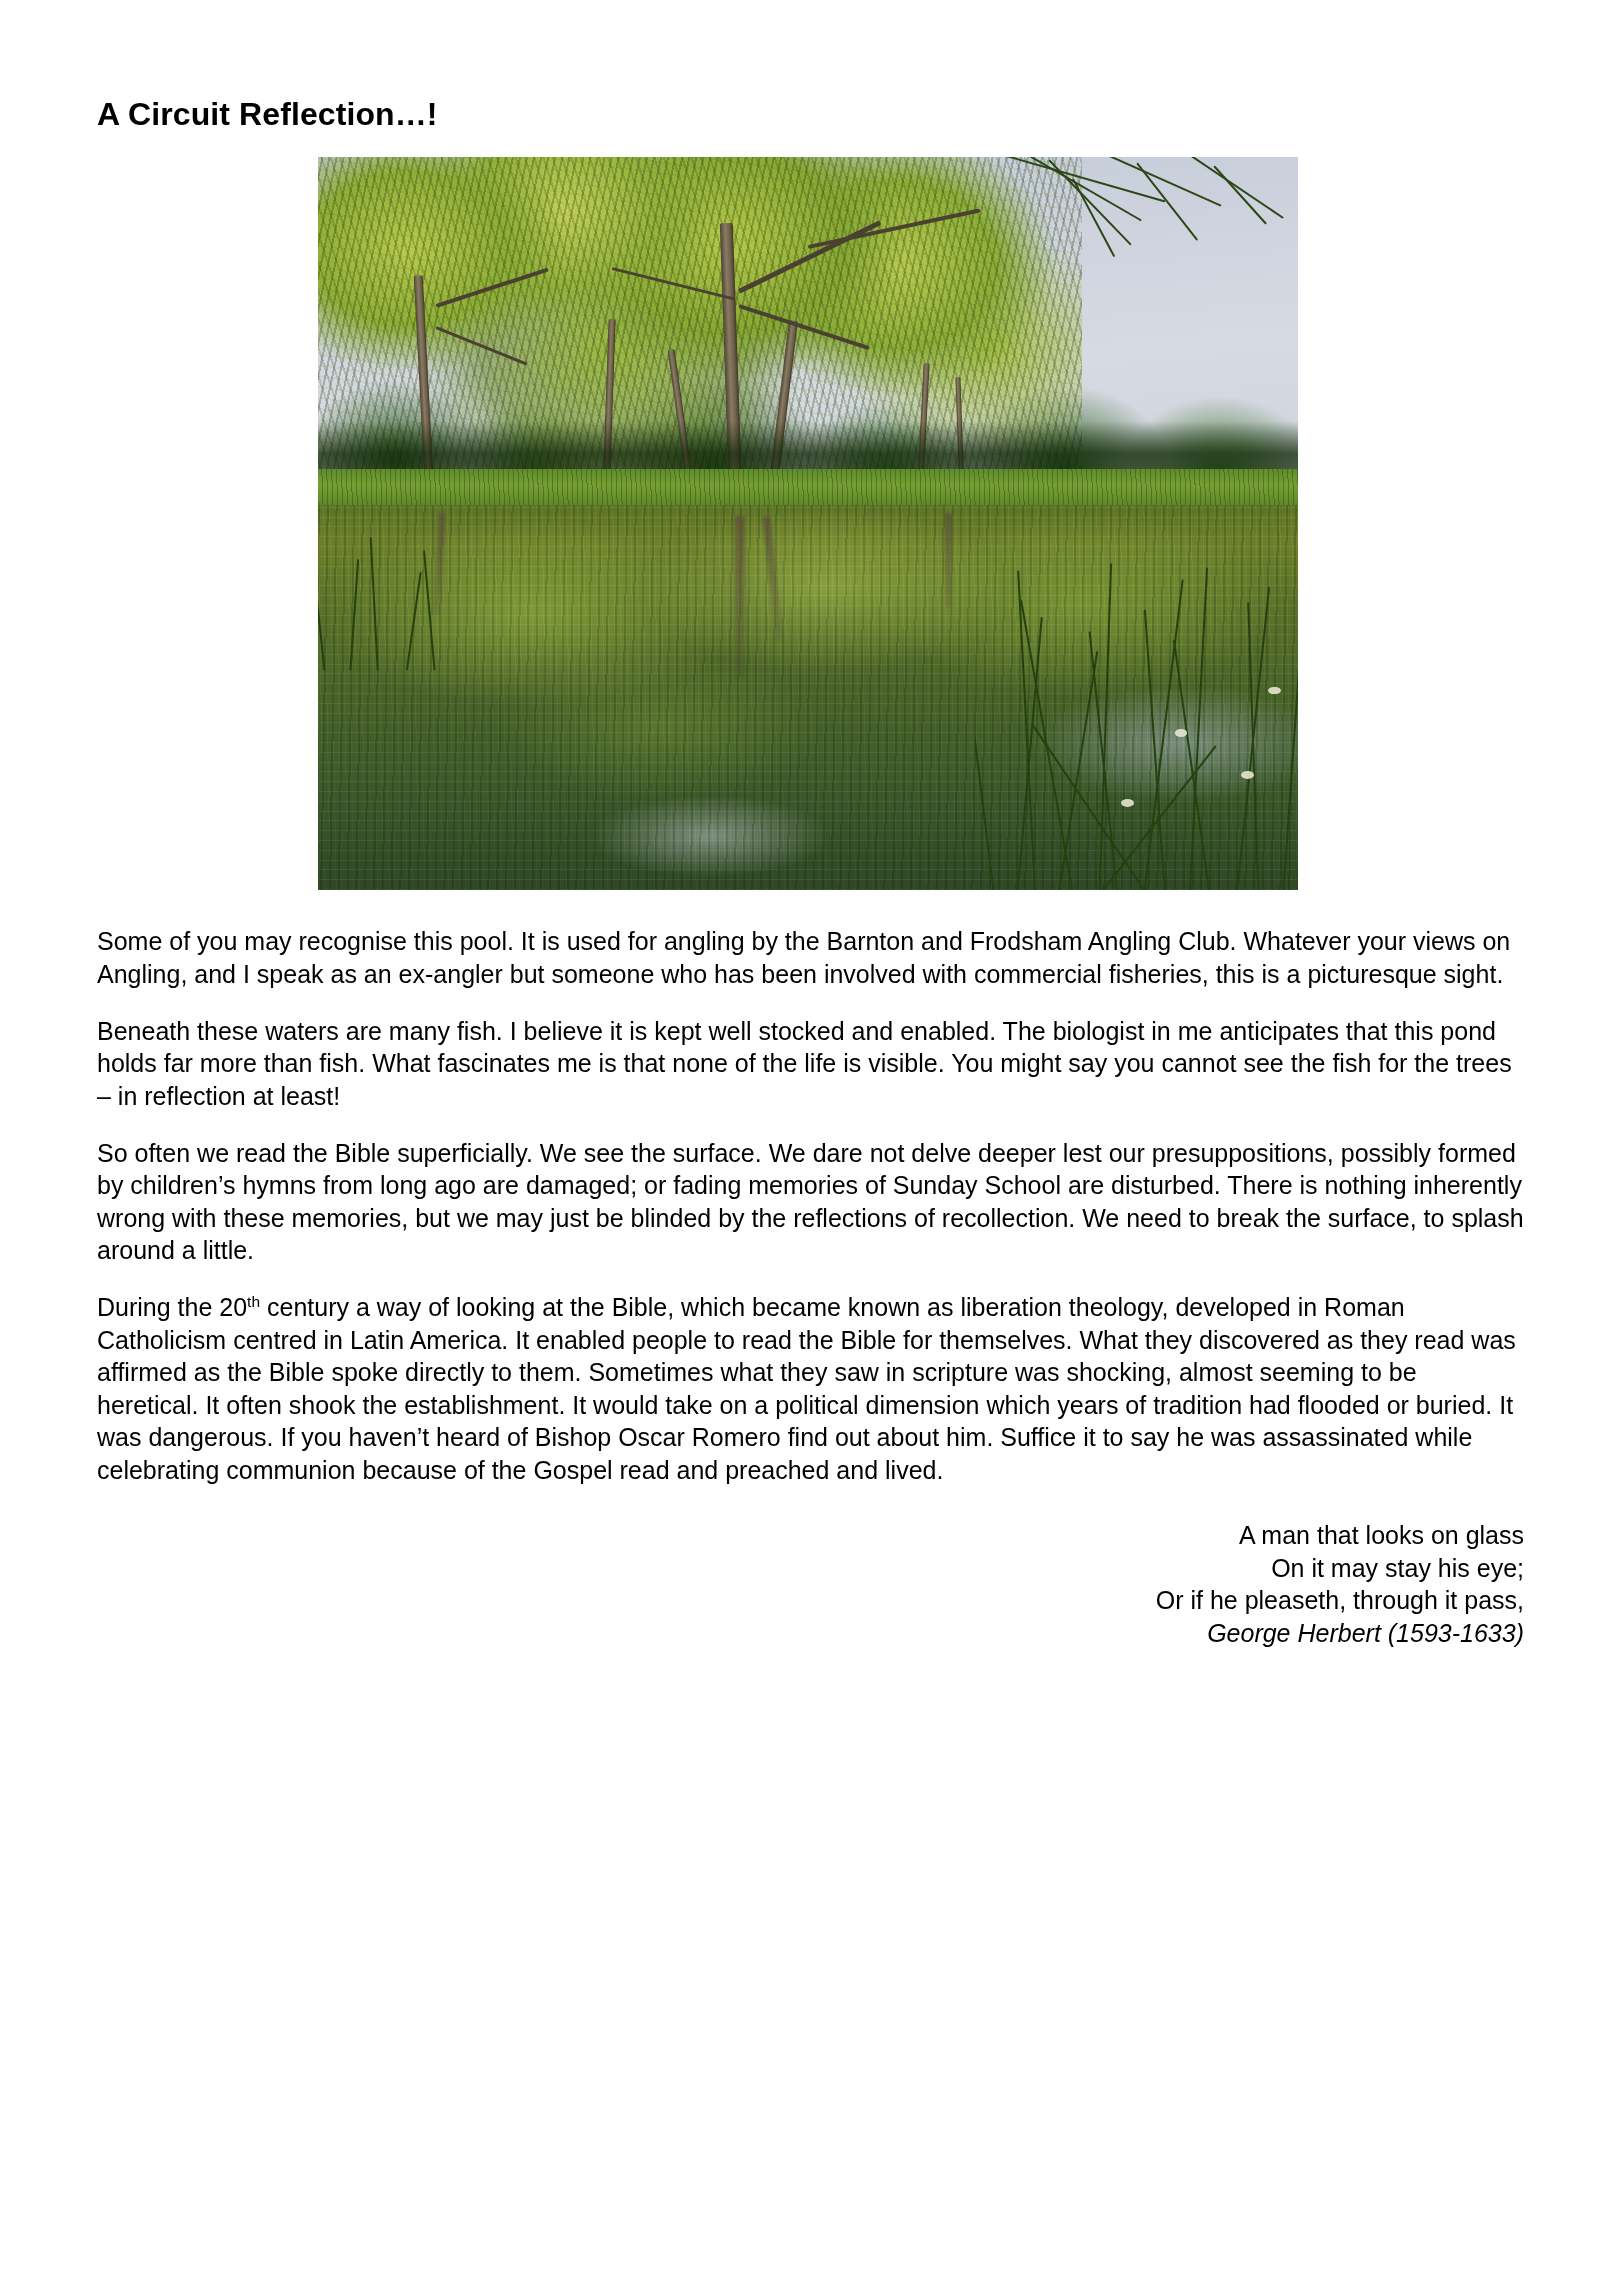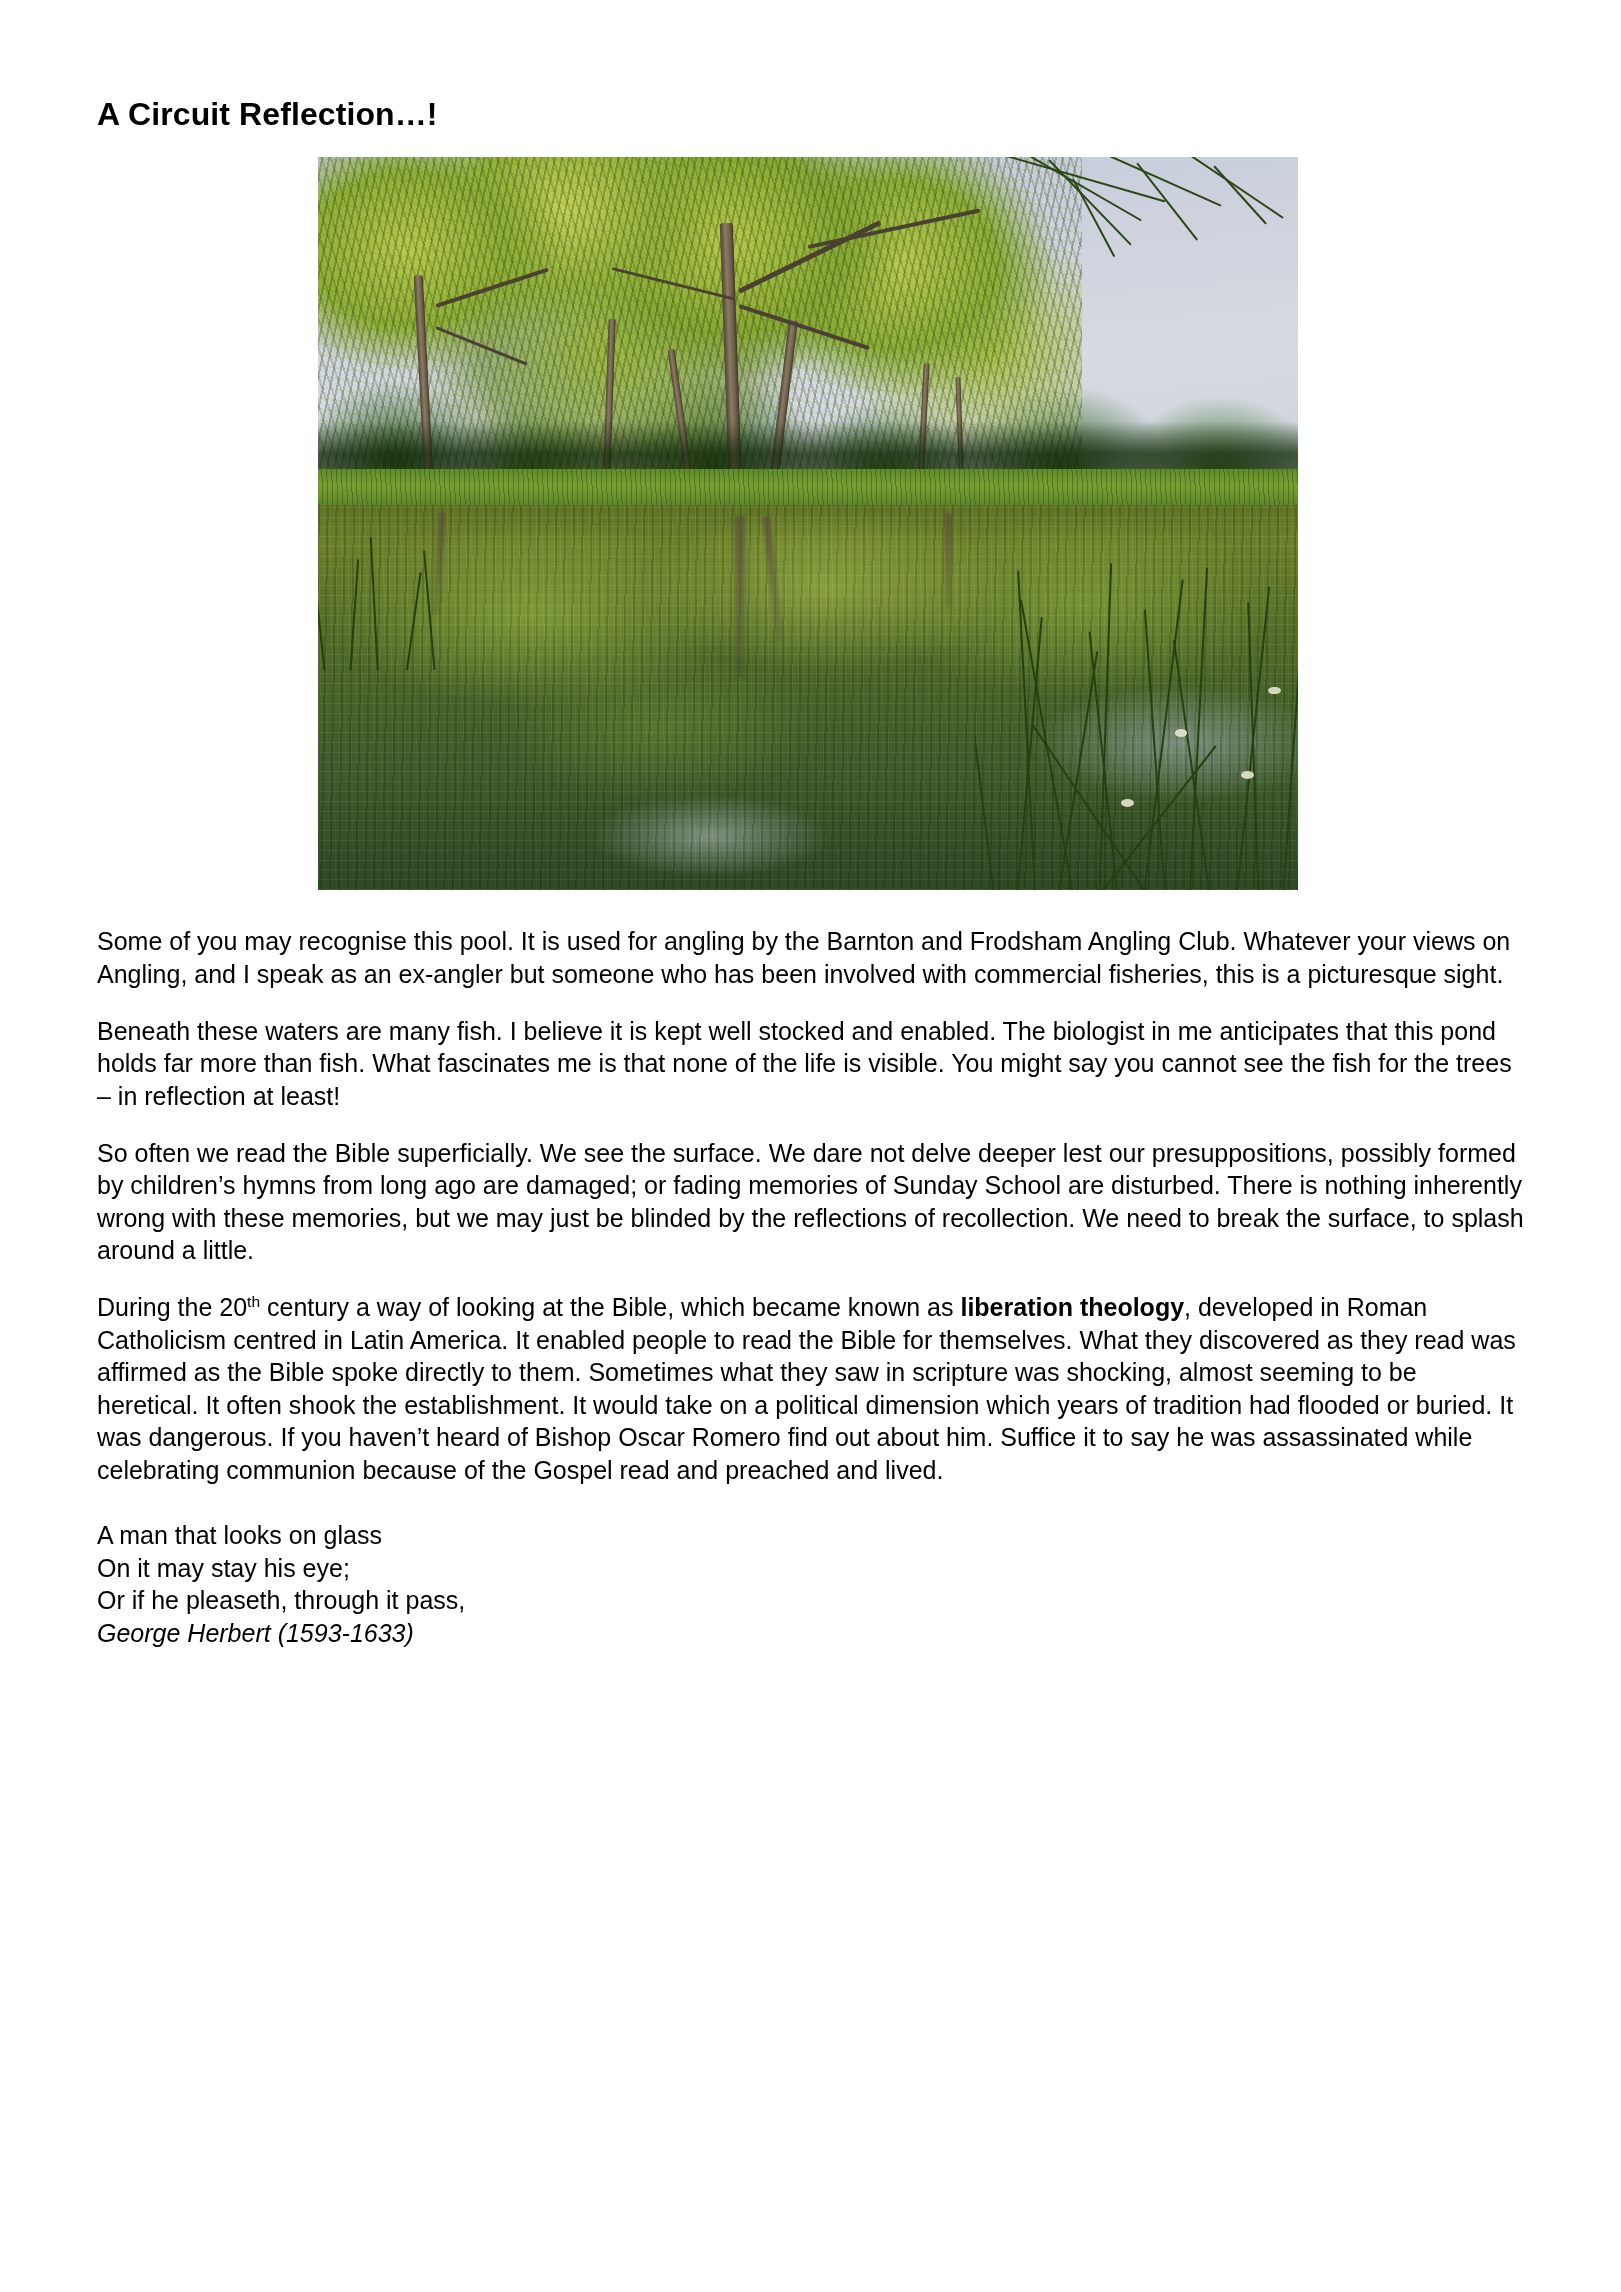--- a/index.html
+++ b/index.html
@@ -228,25 +228,25 @@
   
   p.body {
     font-size: 25px;
     line-height: 1.30;
     margin: 0 0 24.5px 0;
     text-align: left;
   }
   p.body:first-of-type { margin-top: 0; }
   .para-block { margin-top: 35px; }
   sup { font-size: 0.62em; vertical-align: super; line-height: 0; }
-  b, strong { font-weight: bold; }
+  b, strong { font-weight: normal; }
 
   
   .poem {
-    text-align: left;
+    text-align: right;
     font-size: 25px;
     line-height: 1.30;
     margin-top: 33px;
   }
   .poem .line { display: block; }
   .poem .attrib {
     display: block;
     font-style: italic;
   }
 

